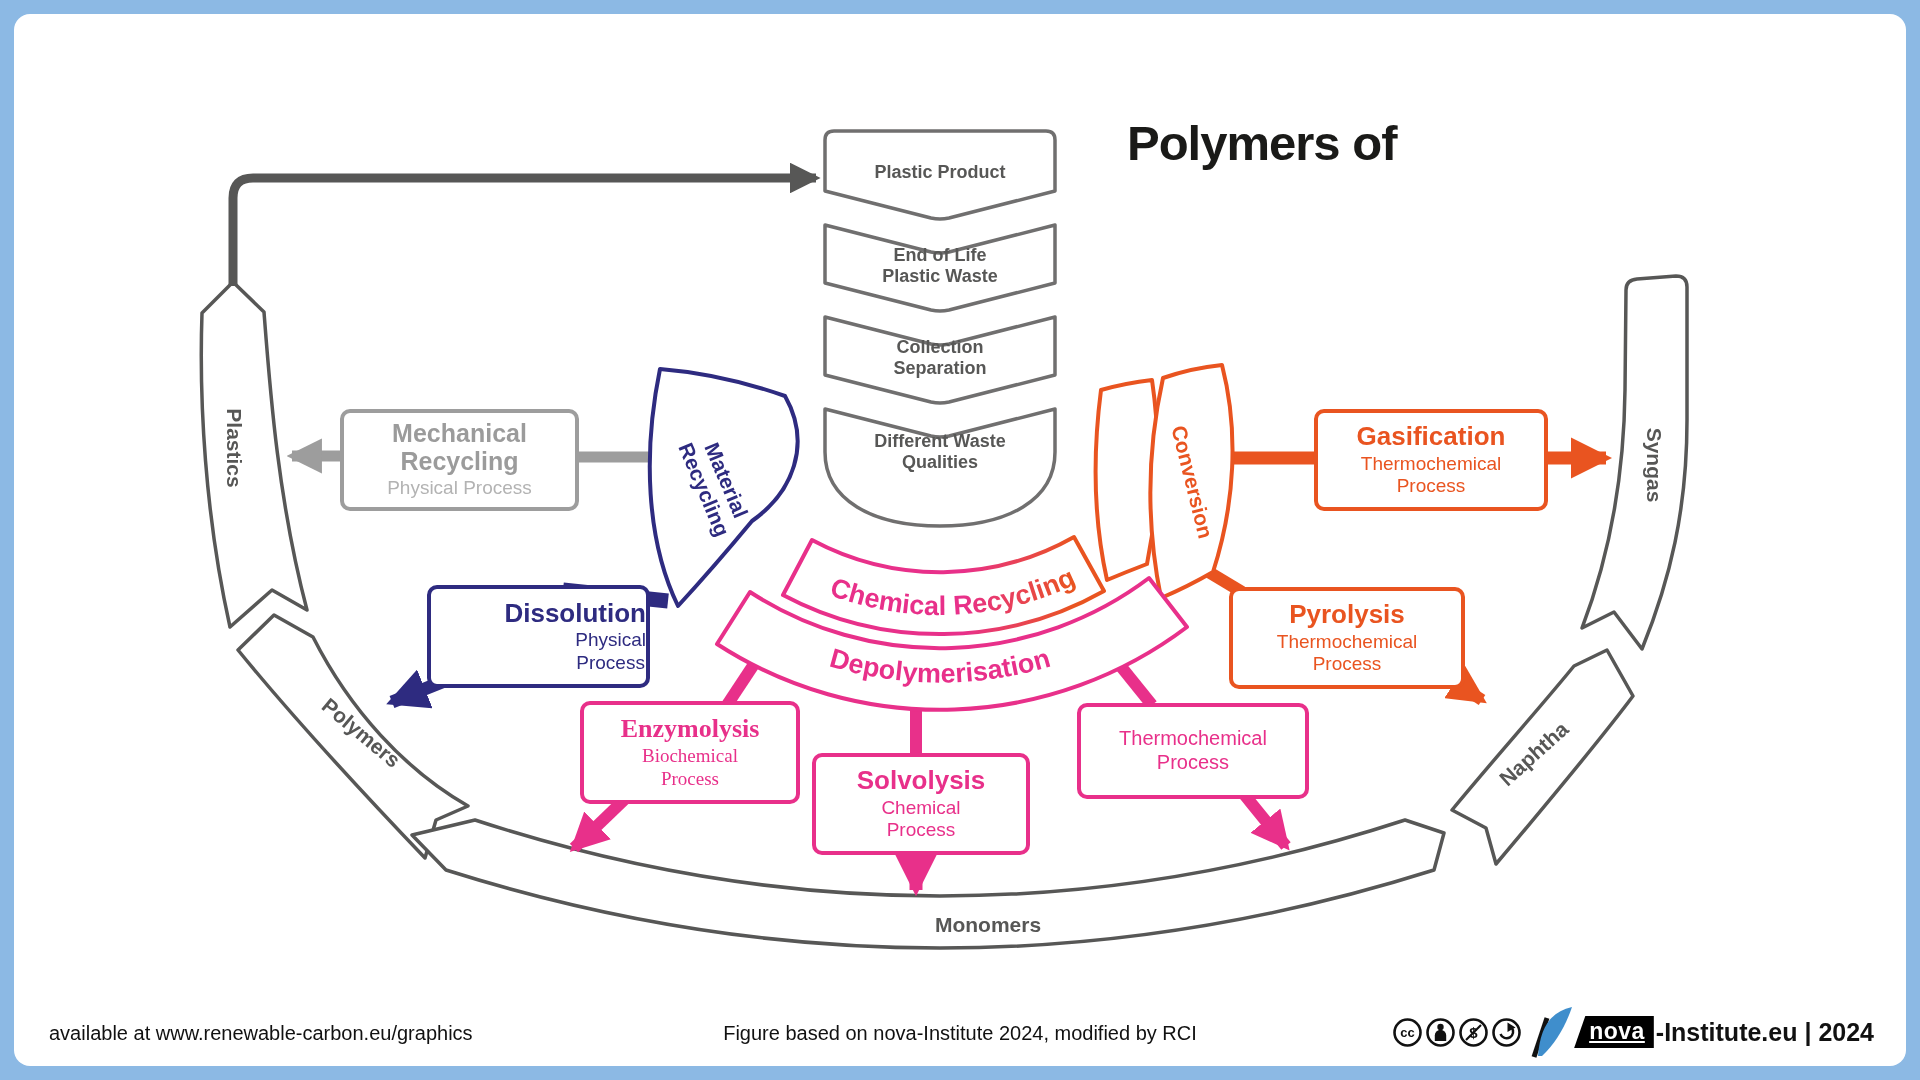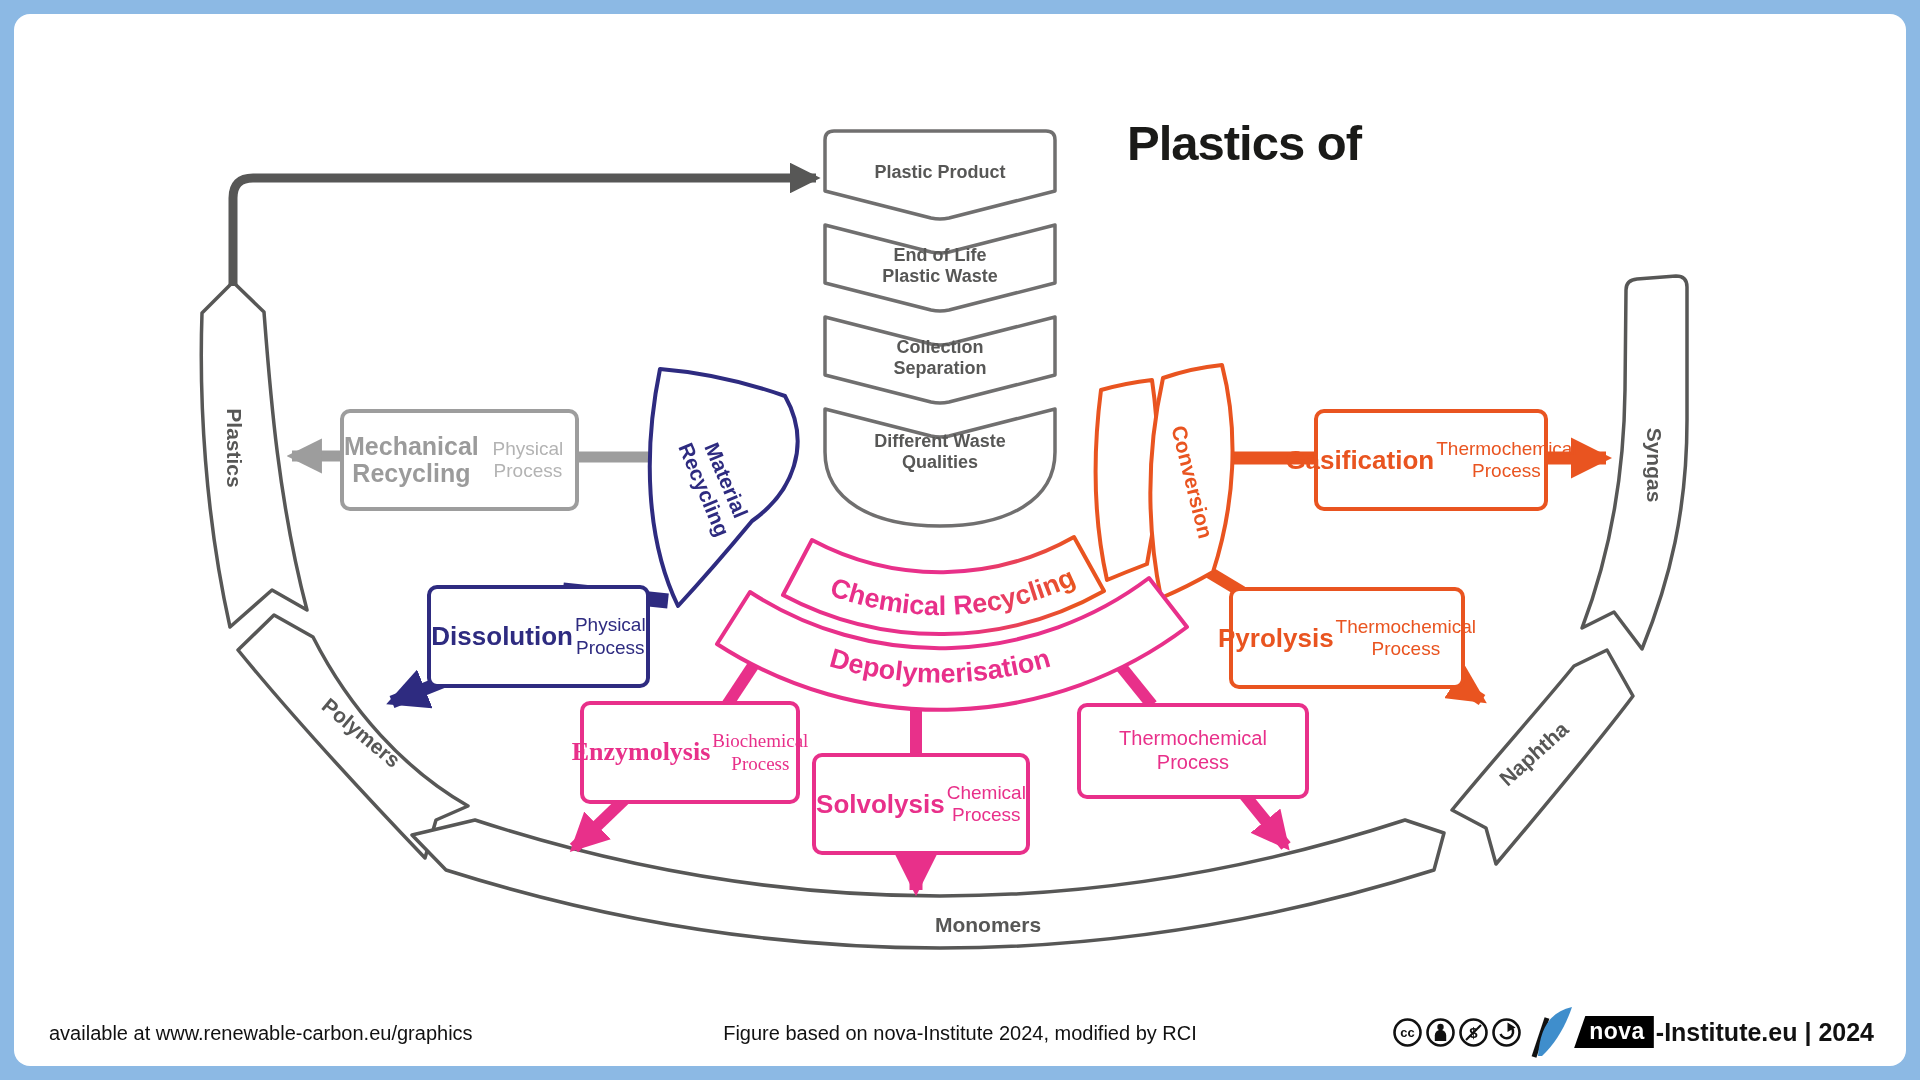--- a/index.html
+++ b/index.html
@@ -8,36 +8,36 @@
   .canvas{position:absolute;left:14px;top:14px;right:14px;bottom:14px;background:#ffffff;border-radius:16px;}
   svg.diagram{position:absolute;left:0;top:0;}
   .lbl{position:absolute;transform:translate(-50%,-50%);text-align:center;white-space:pre-line;line-height:1.14;}
   .flowlbl{font-size:18px;font-weight:bold;color:#575756;width:220px;}
   .ringlbl{font-size:21px;font-weight:bold;color:#575756;}
   .rot90{transform:translate(-50%,-50%) rotate(90deg);}
   .matlbl{font-size:21px;font-weight:bold;color:#2e2b80;transform:translate(-50%,-50%) rotate(67deg);}
   .convlbl{font-size:21px;font-weight:bold;color:#e95420;transform:translate(-50%,-50%) rotate(76deg);}
   .pagetitle{position:absolute;left:1127px;top:116px;font-size:49px;font-weight:800;color:#1a1a18;
              line-height:1.12;letter-spacing:-1px;white-space:pre-line;}
-  .box{position:absolute;background:#fff;border:4px solid;border-radius:10px;display:flex;flex-direction:row;
+  .box{position:absolute;background:#fff;border:4px solid;border-radius:10px;display:flex;flex-direction:column;
        align-items:center;justify-content:center;text-align:center;gap:2px;}
   .box .t{font-weight:bold;font-size:26px;line-height:1.1;white-space:pre-line;}
   .box .s{font-size:19px;line-height:1.18;white-space:pre-line;}
-  .c-ind{border-color:#2e2b80;color:#2e2b80;}
+  .c-ind{border-color:#2e2b80;color:#2e2b80;align-items:flex-end;}
   .c-pink{border-color:#e8308a;color:#e8308a;}
   .c-org{border-color:#e95420;color:#e95420;}
   .c-gray{border-color:#9d9d9d;}
   .box-mech .t{font-size:25px;color:#9b9b9b;}
   .box-mech .s{color:#b3b3b3;}
   .arcText{font-weight:bold;font-size:27px;font-family:"Liberation Sans",sans-serif;}
   .footer-left{position:absolute;left:49px;top:1022px;font-size:20px;color:#111;}
   .footer-center{position:absolute;left:50%;transform:translateX(-50%);top:1022px;font-size:20px;color:#111;}
   .footer-right{position:absolute;right:46px;top:1006px;display:flex;align-items:center;gap:2px;}
   .novabox{background:#000;color:#fff;font-weight:800;font-size:23px;padding:2px 9px 3px 15px;
-           clip-path:polygon(14% 0,100% 0,100% 100%,0 100%);letter-spacing:.5px;}
+           clip-path:polygon(14% 0,100% 0,100% 100%,0 100%);letter-spacing:.5px;text-decoration:underline;}
   .brandtxt{font-size:25px;font-weight:600;color:#111;}
 </style>
 </head>
 <body>
 
 <div class="stage">
   <div class="canvas"></div>
 
   <svg class="diagram" width="1920" height="1080" viewBox="0 0 1920 1080">
     <defs>
@@ -107,21 +107,21 @@
       <path d="M 825 317 L 931 344 Q 940 346 949 344 L 1055 317 L 1055 375 L 949 402 Q 940 404 931 402 L 825 375 Z"></path>
       <path d="M 825 409 L 931 436 Q 940 438 949 436 L 1055 409 L 1055 452 C 1055 500 1008 526 940 526 C 872 526 825 500 825 452 Z"></path>
     </g>
 
     <path id="chemTextPath" fill="none" d="M 792 578 A 315 315 0 0 0 1112 564"></path>
     <path id="depolyTextPath" fill="none" d="M 790 652 A 383 383 0 0 0 1090 652"></path>
     <text class="arcText" text-anchor="middle" fill="url(#gradPO)"><textPath href="#chemTextPath" startOffset="50%">Chemical Recycling</textPath></text>
     <text class="arcText" text-anchor="middle" fill="#e8308a"><textPath href="#depolyTextPath" startOffset="50%">Depolymerisation</textPath></text>
   </svg>
 
-  <div class="pagetitle"><span>Plastics of</span><br>
+  <div class="pagetitle"><span>Polymers of</span><br>
     </div>
 
   <div class="lbl flowlbl" style="left:940px;top:172px;">Plastic Product</div>
   <div class="lbl flowlbl" style="left:940px;top:358px;">Collection
 Separation</div>
   <div class="lbl flowlbl" style="left:940px;top:266px;">End of Life
 Plastic Waste</div>
   <div class="lbl flowlbl" style="left:940px;top:452px;">Different Waste
 Qualities</div>
 

